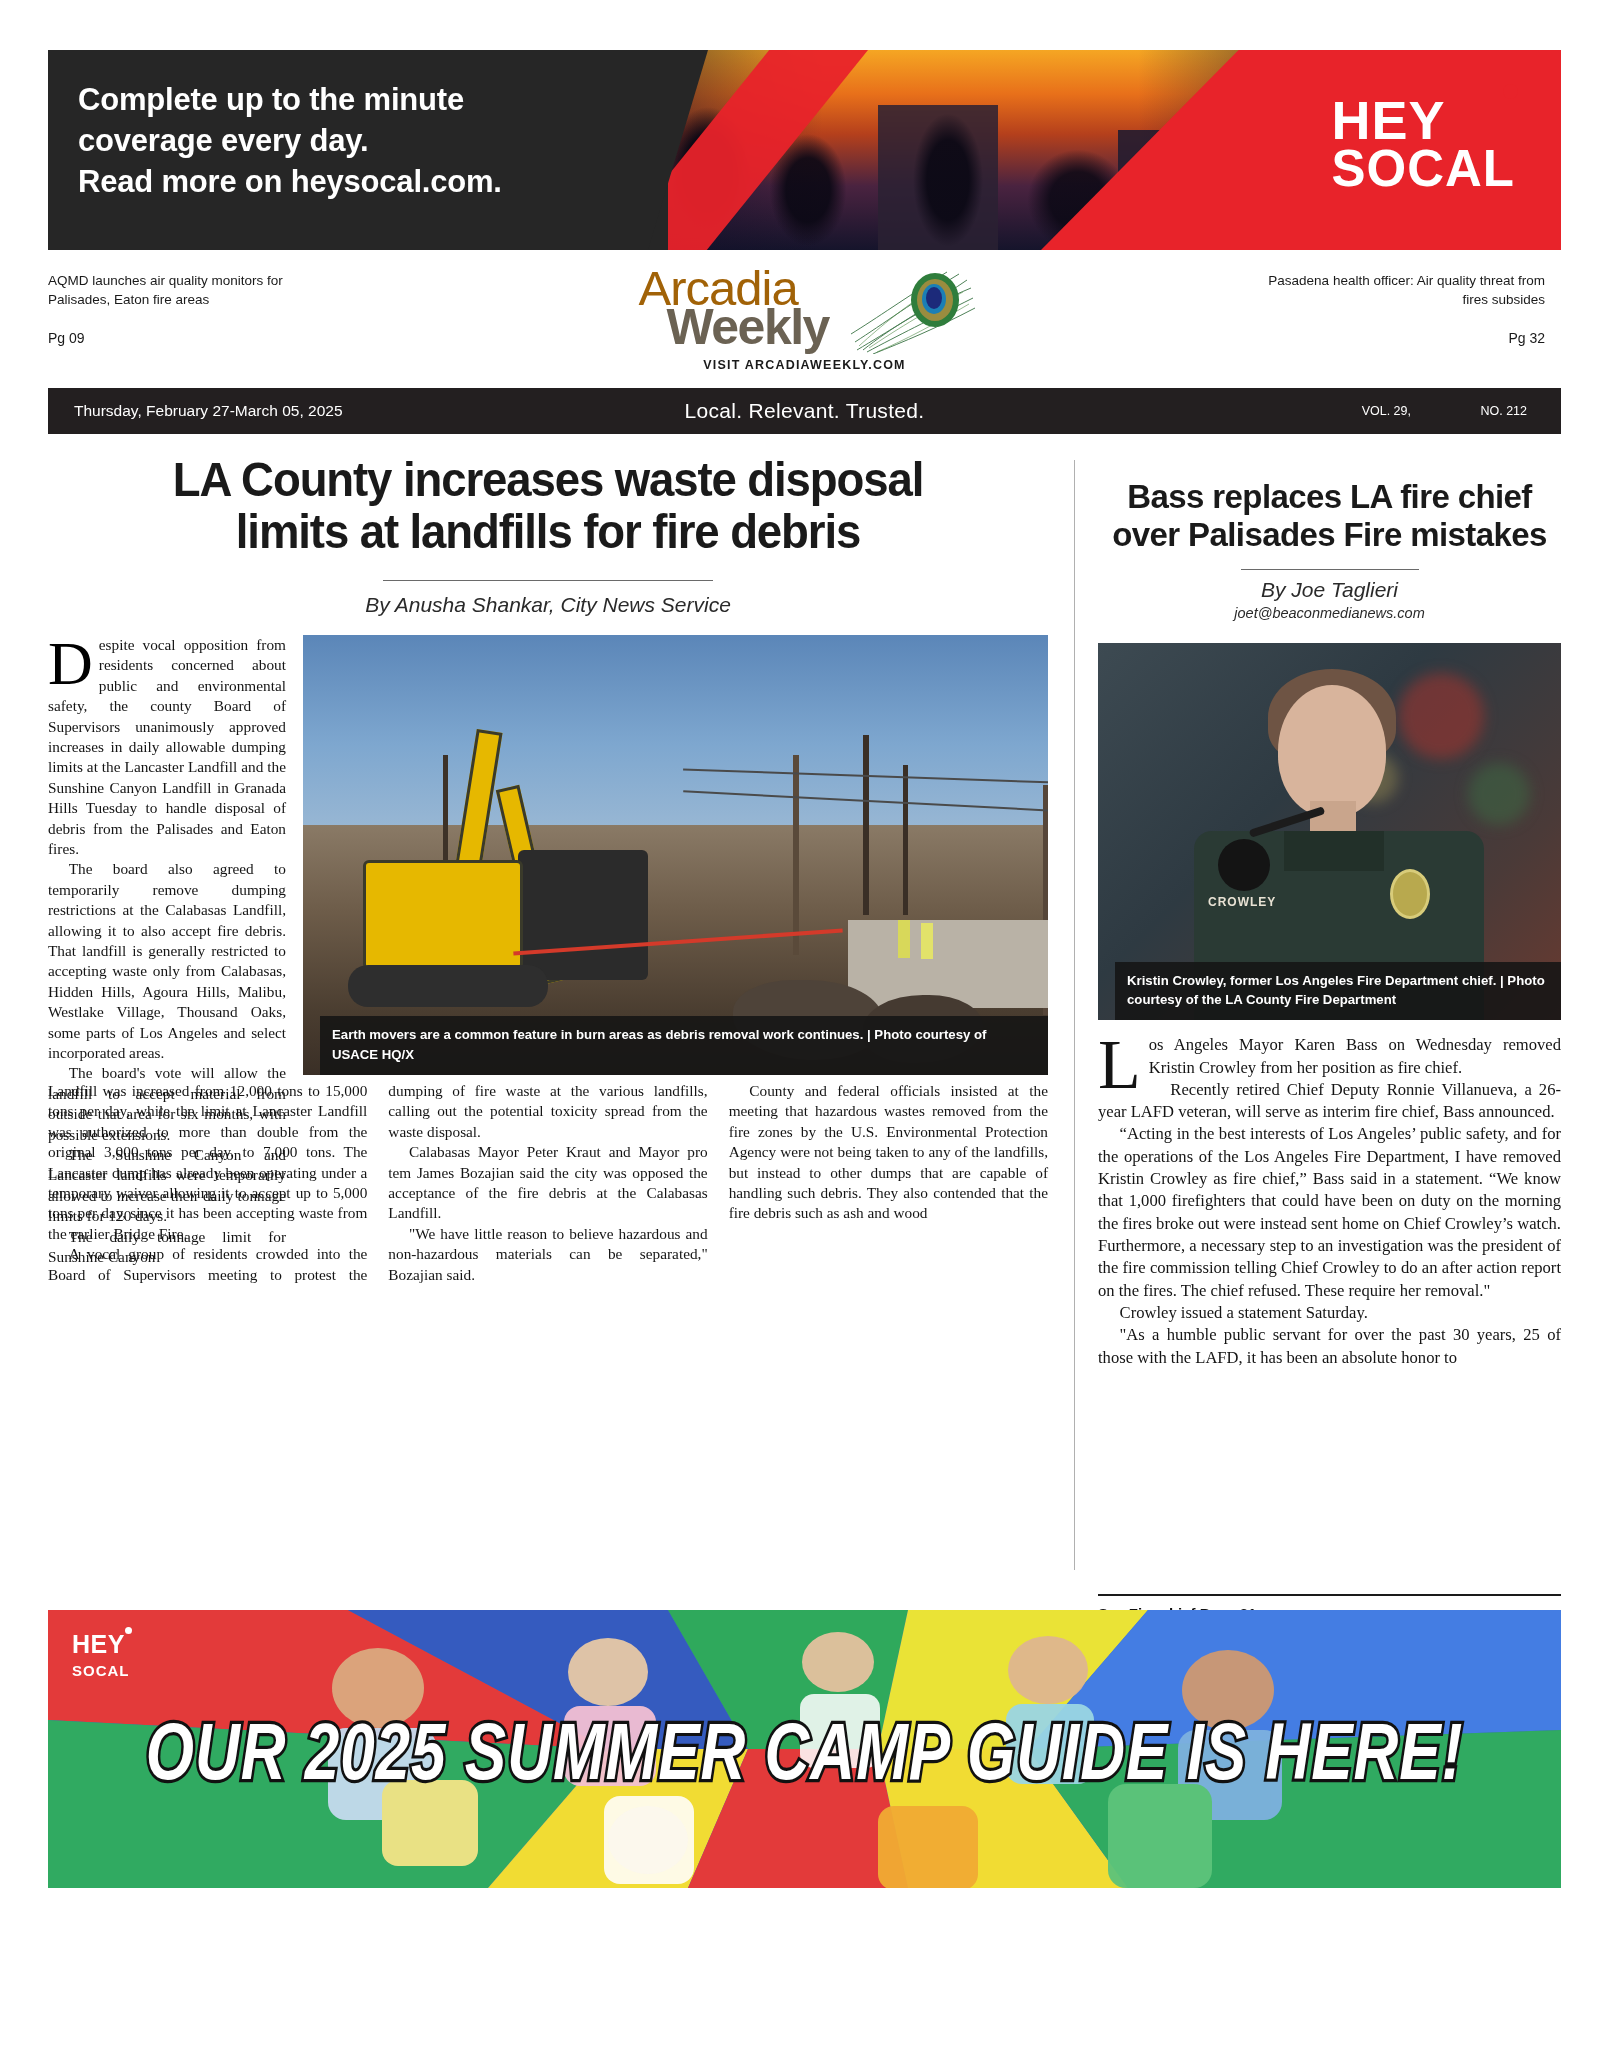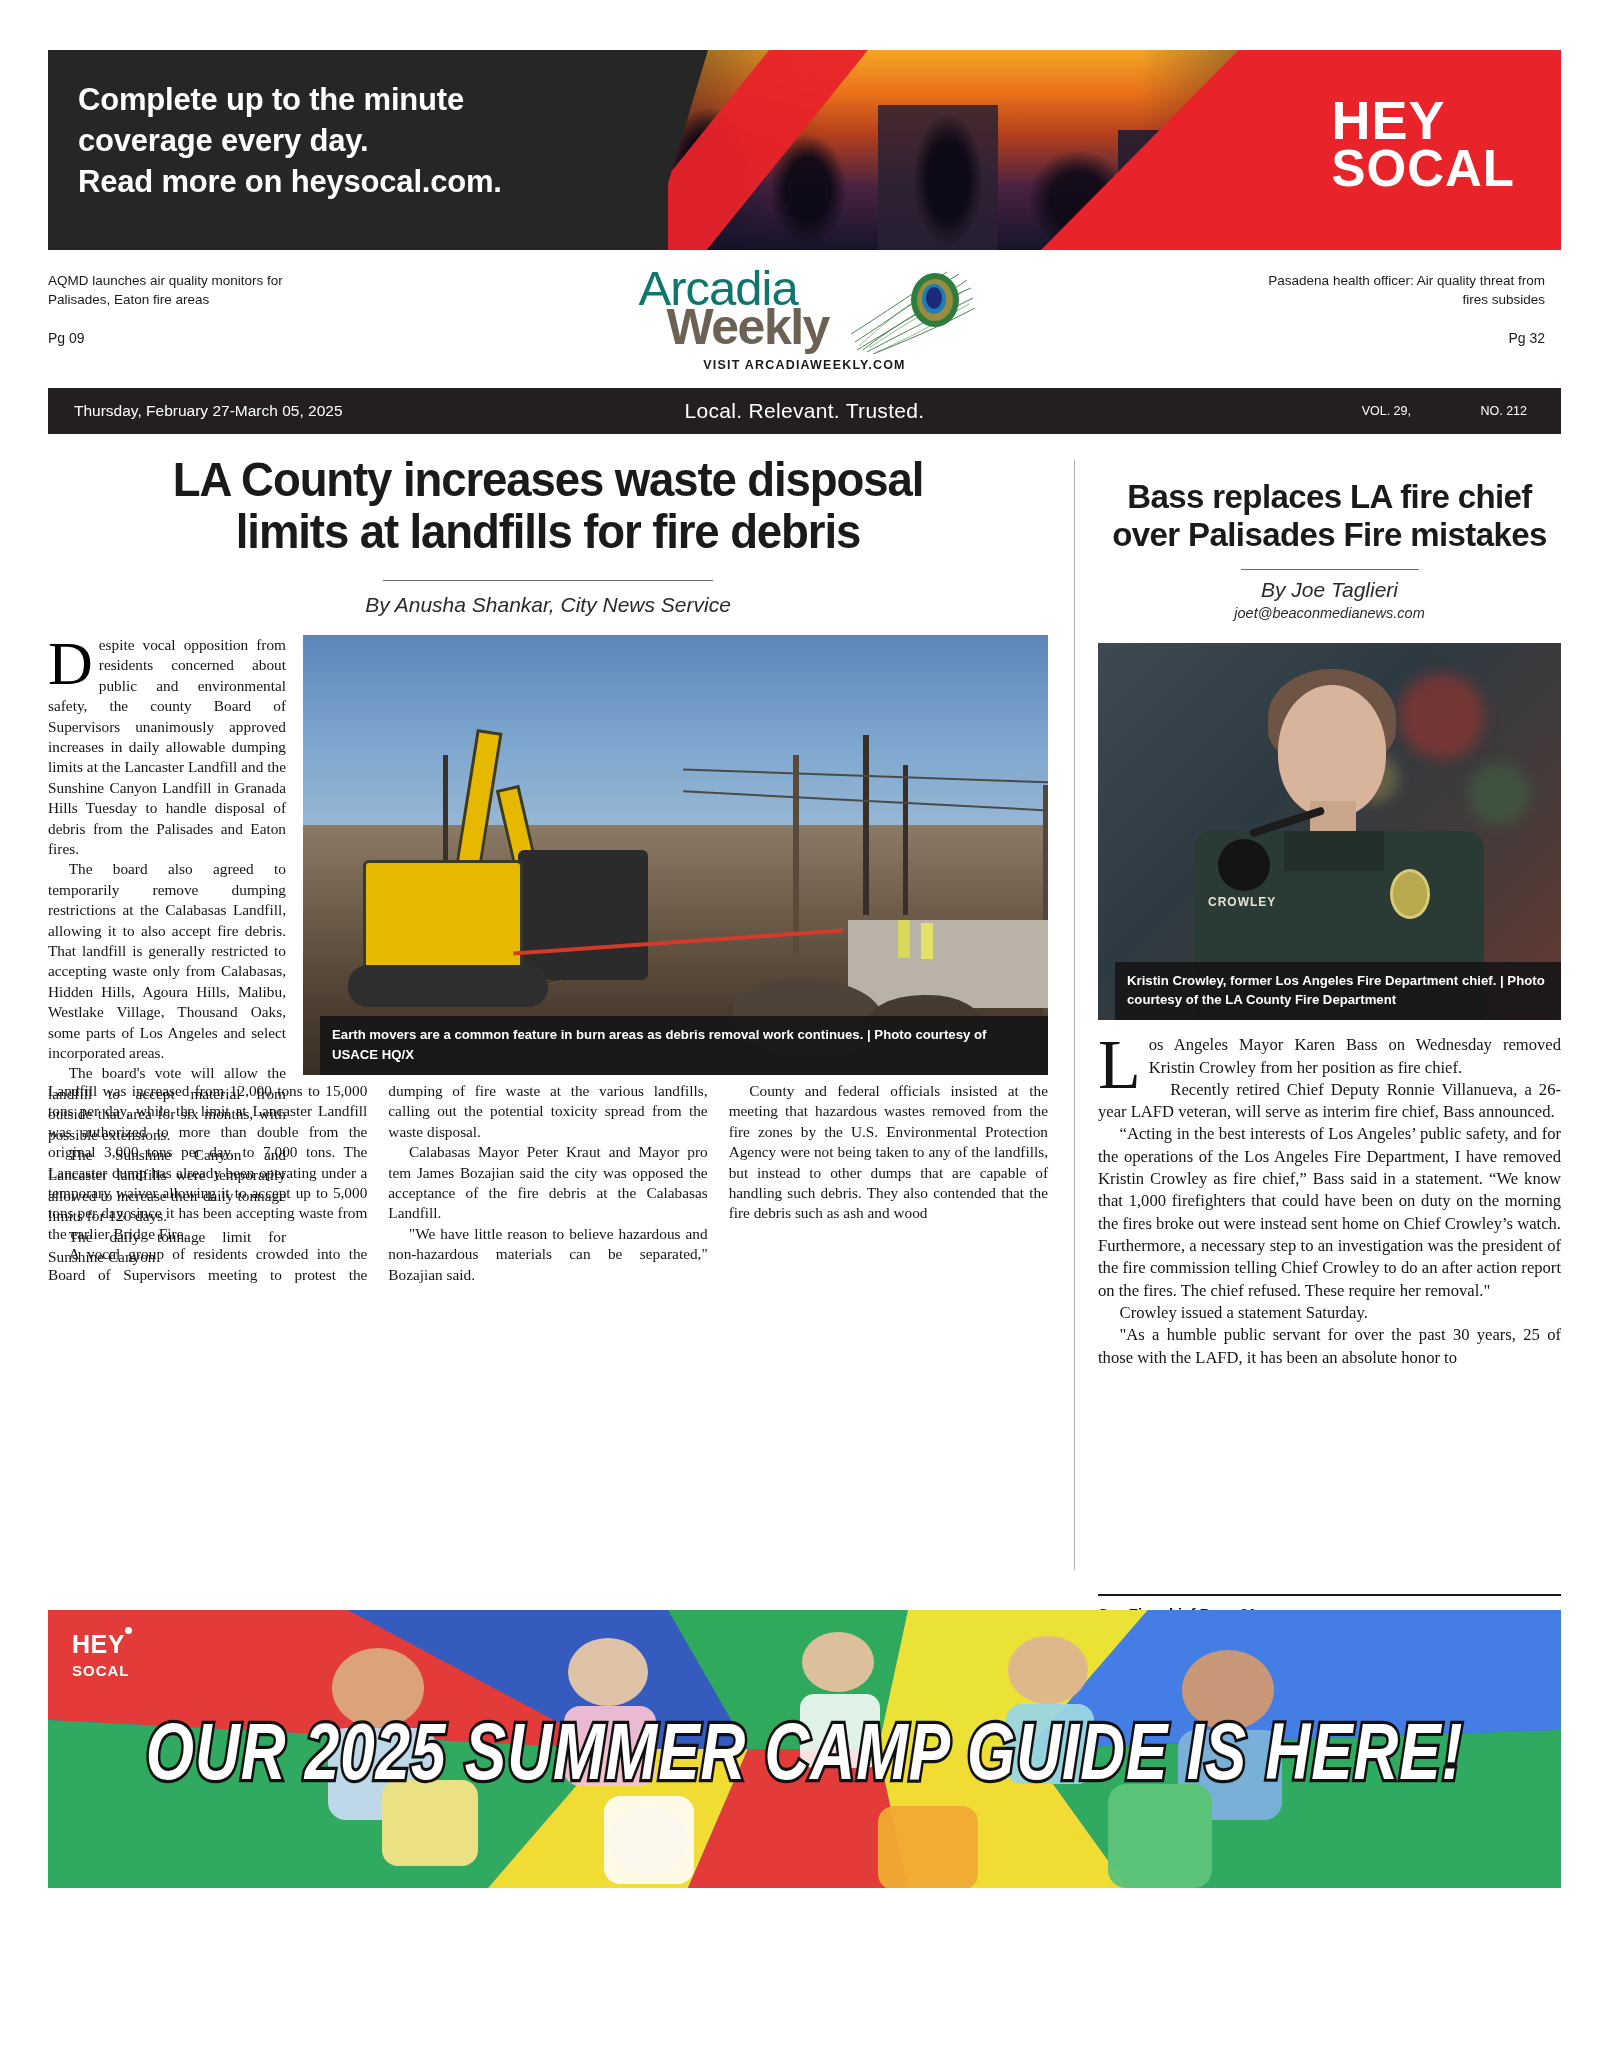--- a/index.html
+++ b/index.html
@@ -78,21 +78,21 @@
   .teaser.right { right: 16px; width: 300px; text-align: right; }
   .teaser .pg { margin-top: 20px; font-size: 14px; }
 
   .masthead {
     position: absolute; left: 50%; top: -6px; transform: translateX(-50%);
     width: 420px; text-align: center;
   }
   .logo-wrap { position: relative; height: 96px; width: 360px; margin: 0 auto; }
   .logo-arcadia {
     position: absolute; left: 14px; top: 2px; font-size: 49px; font-weight: 400;
-    color: #0f766e; font-family: "Liberation Sans", sans-serif; letter-spacing: -1px;
+    color: #a16207; font-family: "Liberation Sans", sans-serif; letter-spacing: -1px;
   }
   .logo-weekly {
     position: absolute; left: 42px; top: 40px; font-size: 50px; font-weight: bold;
     color: #6b6253; letter-spacing: -1.5px;
     text-shadow: 2px 2px 0 #fff, -1px -1px 0 #fff, 1px -1px 0 #fff, -1px 1px 0 #fff;
   }
   .feather { position: absolute; right: 8px; top: 4px; width: 130px; height: 92px; }
   .visit-line {
     margin-top: 4px; font-size: 12.5px; font-weight: bold; letter-spacing: 1.2px; color: #1a1a1a;
   }

